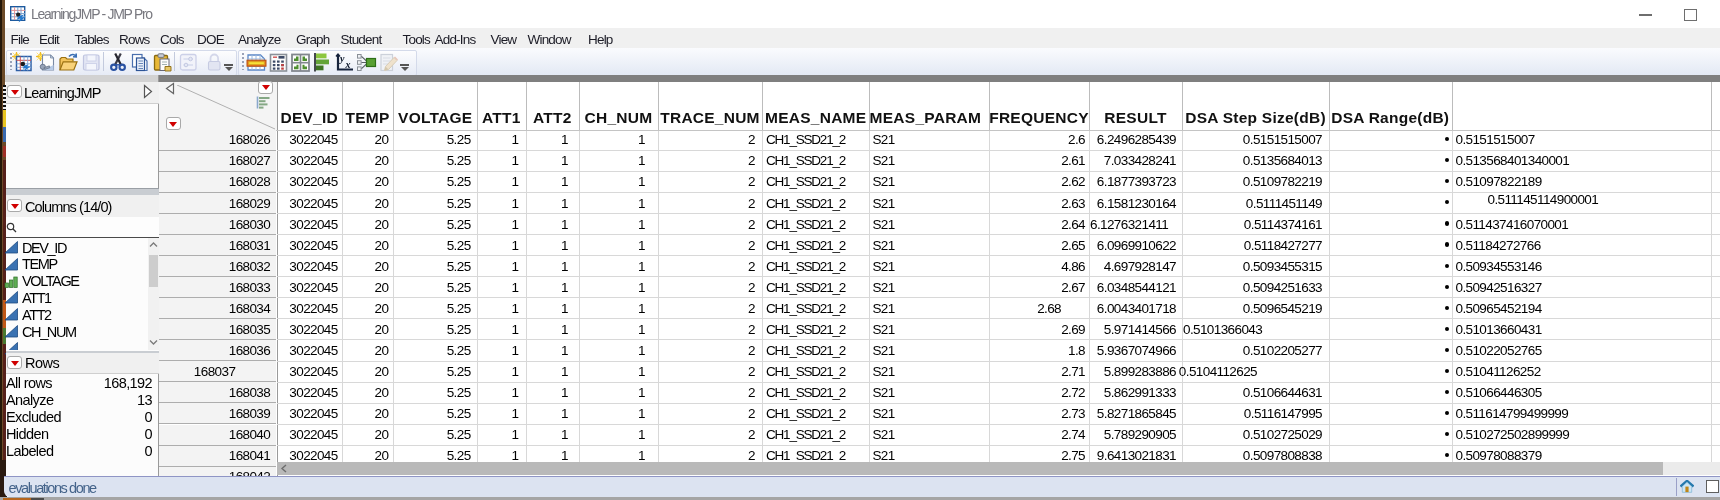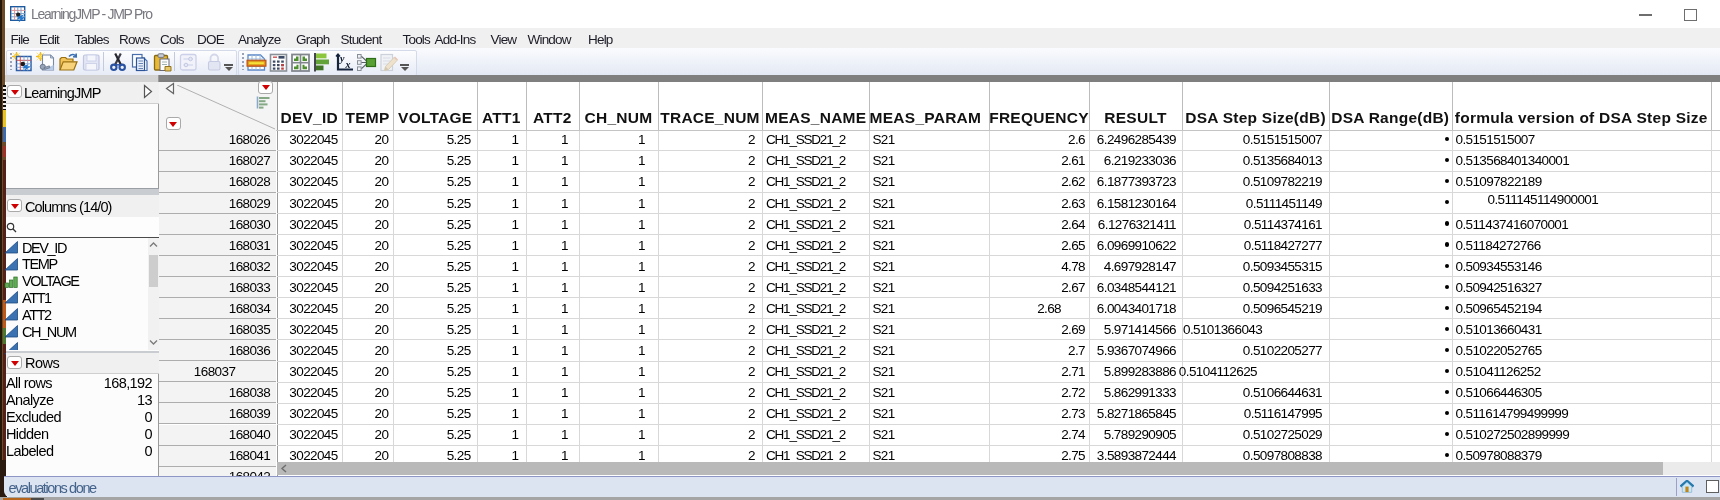--- a/index.html
+++ b/index.html
@@ -304,21 +304,20 @@
 <div class="hdr" style="left:477.1px;width:48.4px;top:109px;">ATT1</div>
 <div class="hdr" style="left:525.5px;width:53.5px;top:109px;">ATT2</div>
 <div class="hdr" style="left:579.0px;width:79.0px;top:109px;">CH_NUM</div>
 <div class="hdr" style="left:658.0px;width:104.0px;top:109px;">TRACE_NUM</div>
 <div class="hdr" style="left:762.0px;width:107.4px;top:109px;">MEAS_NAME</div>
 <div class="hdr" style="left:869.4px;width:112px;top:109px;">MEAS_PARAM</div>
 <div class="hdr" style="left:989.0px;width:100.0px;top:109px;">FREQUENCY</div>
 <div class="hdr" style="left:1089.0px;width:93.0px;top:109px;">RESULT</div>
 <div class="hdr" style="left:1182.0px;width:147.0px;top:109px;">DSA Step Size(dB)</div>
 <div class="hdr" style="left:1329.0px;width:122.5px;top:109px;">DSA Range(dB)</div>
-<div class="hdr" style="left:1451.5px;width:259.5px;top:109px;">formula version of DSA Step Size</div>
 <div class="abs" style="left:276.7px;top:82px;width:1px;height:394px;background:#9a9a9a;"></div>
 <div class="abs" style="left:341.7px;top:82px;width:1px;height:47.5px;background:#bcbcbc;"></div>
 <div class="abs" style="left:393.4px;top:82px;width:1px;height:47.5px;background:#bcbcbc;"></div>
 <div class="abs" style="left:477.1px;top:82px;width:1px;height:47.5px;background:#bcbcbc;"></div>
 <div class="abs" style="left:525.5px;top:82px;width:1px;height:47.5px;background:#bcbcbc;"></div>
 <div class="abs" style="left:579.0px;top:82px;width:1px;height:47.5px;background:#bcbcbc;"></div>
 <div class="abs" style="left:658.0px;top:82px;width:1px;height:47.5px;background:#bcbcbc;"></div>
 <div class="abs" style="left:762.0px;top:82px;width:1px;height:47.5px;background:#bcbcbc;"></div>
 <div class="abs" style="left:869.4px;top:82px;width:1px;height:47.5px;background:#bcbcbc;"></div>
 <div class="abs" style="left:989.0px;top:82px;width:1px;height:47.5px;background:#bcbcbc;"></div>
@@ -365,21 +364,21 @@
 <div class="cell" style="left:277.7px;width:60.0px;top:153.4px;text-align:right;">3022045</div>
 <div class="cell" style="left:342.7px;width:45.7px;top:153.4px;text-align:right;">20</div>
 <div class="cell" style="left:394.4px;width:76.2px;top:153.4px;text-align:right;">5.25</div>
 <div class="cell" style="left:478.1px;width:40.4px;top:153.4px;text-align:right;">1</div>
 <div class="cell" style="left:526.5px;width:41.5px;top:153.4px;text-align:right;">1</div>
 <div class="cell" style="left:580.0px;width:65.0px;top:153.4px;text-align:right;">1</div>
 <div class="cell" style="left:659.0px;width:96.0px;top:153.4px;text-align:right;">2</div>
 <div class="cell" style="left:766.0px;top:153.4px;letter-spacing:-1.2px;">CH1_SSD21_2</div>
 <div class="cell" style="left:872.4px;top:153.4px;">S21</div>
 <div class="cell" style="left:990.0px;width:95.0px;top:153.4px;text-align:right;">2.61</div>
-<div class="cell" style="left:1090.0px;width:86.0px;top:153.4px;text-align:right;">6.219233036</div>
+<div class="cell" style="left:1090.0px;width:86.0px;top:153.4px;text-align:right;">7.033428241</div>
 <div class="cell" style="left:1183.0px;width:139.0px;top:153.4px;text-align:right;">0.5135684013</div>
 <div class="abs" style="left:1445.1px;top:158.2px;width:4.2px;height:4.2px;border-radius:50%;background:#000;"></div>
 <div class="cell" style="left:1455.5px;top:153.4px;">0.513568401340001</div>
 <div class="abs" style="left:159px;top:171.6px;width:117.2px;height:21.07px;background:#f3f3f3;border-bottom:1px solid #adadad;box-sizing:border-box;"></div>
 <div class="cell" style="left:159px;width:111.2px;top:174.4px;text-align:right;">168028</div>
 <div class="rline" style="left:276.7px;top:191.9px;width:1443.3px;"></div>
 <div class="cell" style="left:277.7px;width:60.0px;top:174.4px;text-align:right;">3022045</div>
 <div class="cell" style="left:342.7px;width:45.7px;top:174.4px;text-align:right;">20</div>
 <div class="cell" style="left:394.4px;width:76.2px;top:174.4px;text-align:right;">5.25</div>
 <div class="cell" style="left:478.1px;width:40.4px;top:174.4px;text-align:right;">1</div>
@@ -416,21 +415,21 @@
 <div class="cell" style="left:277.7px;width:60.0px;top:216.6px;text-align:right;">3022045</div>
 <div class="cell" style="left:342.7px;width:45.7px;top:216.6px;text-align:right;">20</div>
 <div class="cell" style="left:394.4px;width:76.2px;top:216.6px;text-align:right;">5.25</div>
 <div class="cell" style="left:478.1px;width:40.4px;top:216.6px;text-align:right;">1</div>
 <div class="cell" style="left:526.5px;width:41.5px;top:216.6px;text-align:right;">1</div>
 <div class="cell" style="left:580.0px;width:65.0px;top:216.6px;text-align:right;">1</div>
 <div class="cell" style="left:659.0px;width:96.0px;top:216.6px;text-align:right;">2</div>
 <div class="cell" style="left:766.0px;top:216.6px;letter-spacing:-1.2px;">CH1_SSD21_2</div>
 <div class="cell" style="left:872.4px;top:216.6px;">S21</div>
 <div class="cell" style="left:990.0px;width:95.0px;top:216.6px;text-align:right;">2.64</div>
-<div class="cell" style="left:1090.0px;width:86.0px;top:216.6px;text-align:right;">6.1276321411</div>
+<div class="cell" style="left:1090.0px;width:86.0px;top:216.6px;text-align:left;">6.1276321411</div>
 <div class="cell" style="left:1183.0px;width:139.0px;top:216.6px;text-align:right;">0.5114374161</div>
 <div class="abs" style="left:1445.1px;top:221.4px;width:4.2px;height:4.2px;border-radius:50%;background:#000;"></div>
 <div class="cell" style="left:1455.5px;top:216.6px;">0.511437416070001</div>
 <div class="abs" style="left:159px;top:234.8px;width:117.2px;height:21.07px;background:#f3f3f3;border-bottom:1px solid #adadad;box-sizing:border-box;"></div>
 <div class="cell" style="left:159px;width:111.2px;top:237.7px;text-align:right;">168031</div>
 <div class="rline" style="left:276.7px;top:255.1px;width:1443.3px;"></div>
 <div class="cell" style="left:277.7px;width:60.0px;top:237.7px;text-align:right;">3022045</div>
 <div class="cell" style="left:342.7px;width:45.7px;top:237.7px;text-align:right;">20</div>
 <div class="cell" style="left:394.4px;width:76.2px;top:237.7px;text-align:right;">5.25</div>
 <div class="cell" style="left:478.1px;width:40.4px;top:237.7px;text-align:right;">1</div>
@@ -449,21 +448,21 @@
 <div class="rline" style="left:276.7px;top:276.2px;width:1443.3px;"></div>
 <div class="cell" style="left:277.7px;width:60.0px;top:258.7px;text-align:right;">3022045</div>
 <div class="cell" style="left:342.7px;width:45.7px;top:258.7px;text-align:right;">20</div>
 <div class="cell" style="left:394.4px;width:76.2px;top:258.7px;text-align:right;">5.25</div>
 <div class="cell" style="left:478.1px;width:40.4px;top:258.7px;text-align:right;">1</div>
 <div class="cell" style="left:526.5px;width:41.5px;top:258.7px;text-align:right;">1</div>
 <div class="cell" style="left:580.0px;width:65.0px;top:258.7px;text-align:right;">1</div>
 <div class="cell" style="left:659.0px;width:96.0px;top:258.7px;text-align:right;">2</div>
 <div class="cell" style="left:766.0px;top:258.7px;letter-spacing:-1.2px;">CH1_SSD21_2</div>
 <div class="cell" style="left:872.4px;top:258.7px;">S21</div>
-<div class="cell" style="left:990.0px;width:95.0px;top:258.7px;text-align:right;">4.78</div>
+<div class="cell" style="left:990.0px;width:95.0px;top:258.7px;text-align:right;">4.86</div>
 <div class="cell" style="left:1090.0px;width:86.0px;top:258.7px;text-align:right;">4.697928147</div>
 <div class="cell" style="left:1183.0px;width:139.0px;top:258.7px;text-align:right;">0.5093455315</div>
 <div class="abs" style="left:1445.1px;top:263.5px;width:4.2px;height:4.2px;border-radius:50%;background:#000;"></div>
 <div class="cell" style="left:1455.5px;top:258.7px;">0.50934553146</div>
 <div class="abs" style="left:159px;top:277.0px;width:117.2px;height:21.07px;background:#f3f3f3;border-bottom:1px solid #adadad;box-sizing:border-box;"></div>
 <div class="cell" style="left:159px;width:111.2px;top:279.8px;text-align:right;">168033</div>
 <div class="rline" style="left:276.7px;top:297.3px;width:1443.3px;"></div>
 <div class="cell" style="left:277.7px;width:60.0px;top:279.8px;text-align:right;">3022045</div>
 <div class="cell" style="left:342.7px;width:45.7px;top:279.8px;text-align:right;">20</div>
 <div class="cell" style="left:394.4px;width:76.2px;top:279.8px;text-align:right;">5.25</div>
@@ -517,21 +516,21 @@
 <div class="rline" style="left:276.7px;top:360.5px;width:1443.3px;"></div>
 <div class="cell" style="left:277.7px;width:60.0px;top:343.0px;text-align:right;">3022045</div>
 <div class="cell" style="left:342.7px;width:45.7px;top:343.0px;text-align:right;">20</div>
 <div class="cell" style="left:394.4px;width:76.2px;top:343.0px;text-align:right;">5.25</div>
 <div class="cell" style="left:478.1px;width:40.4px;top:343.0px;text-align:right;">1</div>
 <div class="cell" style="left:526.5px;width:41.5px;top:343.0px;text-align:right;">1</div>
 <div class="cell" style="left:580.0px;width:65.0px;top:343.0px;text-align:right;">1</div>
 <div class="cell" style="left:659.0px;width:96.0px;top:343.0px;text-align:right;">2</div>
 <div class="cell" style="left:766.0px;top:343.0px;letter-spacing:-1.2px;">CH1_SSD21_2</div>
 <div class="cell" style="left:872.4px;top:343.0px;">S21</div>
-<div class="cell" style="left:990.0px;width:95.0px;top:343.0px;text-align:right;">2.7</div>
+<div class="cell" style="left:990.0px;width:95.0px;top:343.0px;text-align:right;">1.8</div>
 <div class="cell" style="left:1090.0px;width:86.0px;top:343.0px;text-align:right;">5.9367074966</div>
 <div class="cell" style="left:1183.0px;width:139.0px;top:343.0px;text-align:right;">0.5102205277</div>
 <div class="abs" style="left:1445.1px;top:347.8px;width:4.2px;height:4.2px;border-radius:50%;background:#000;"></div>
 <div class="cell" style="left:1455.5px;top:343.0px;">0.51022052765</div>
 <div class="abs" style="left:159px;top:361.3px;width:117.2px;height:21.07px;background:#f3f3f3;border-bottom:1px solid #adadad;box-sizing:border-box;"></div>
 <div class="cell" style="left:159px;width:111.2px;top:364.1px;text-align:center;">168037</div>
 <div class="rline" style="left:276.7px;top:381.5px;width:1443.3px;"></div>
 <div class="cell" style="left:277.7px;width:60.0px;top:364.1px;text-align:right;">3022045</div>
 <div class="cell" style="left:342.7px;width:45.7px;top:364.1px;text-align:right;">20</div>
 <div class="cell" style="left:394.4px;width:76.2px;top:364.1px;text-align:right;">5.25</div>
@@ -603,21 +602,21 @@
 <div class="cell" style="left:277.7px;width:60.0px;top:448.4px;text-align:right;">3022045</div>
 <div class="cell" style="left:342.7px;width:45.7px;top:448.4px;text-align:right;">20</div>
 <div class="cell" style="left:394.4px;width:76.2px;top:448.4px;text-align:right;">5.25</div>
 <div class="cell" style="left:478.1px;width:40.4px;top:448.4px;text-align:right;">1</div>
 <div class="cell" style="left:526.5px;width:41.5px;top:448.4px;text-align:right;">1</div>
 <div class="cell" style="left:580.0px;width:65.0px;top:448.4px;text-align:right;">1</div>
 <div class="cell" style="left:659.0px;width:96.0px;top:448.4px;text-align:right;">2</div>
 <div class="cell" style="left:766.0px;top:448.4px;letter-spacing:-1.2px;">CH1_SSD21_2</div>
 <div class="cell" style="left:872.4px;top:448.4px;">S21</div>
 <div class="cell" style="left:990.0px;width:95.0px;top:448.4px;text-align:right;">2.75</div>
-<div class="cell" style="left:1090.0px;width:86.0px;top:448.4px;text-align:right;">3.5893872444</div>
+<div class="cell" style="left:1090.0px;width:86.0px;top:448.4px;text-align:right;">9.6413021831</div>
 <div class="cell" style="left:1183.0px;width:139.0px;top:448.4px;text-align:right;">0.5097808838</div>
 <div class="abs" style="left:1445.1px;top:453.2px;width:4.2px;height:4.2px;border-radius:50%;background:#000;"></div>
 <div class="cell" style="left:1455.5px;top:448.4px;">0.50978088379</div>
 <div class="abs" style="left:159px;top:466.6px;width:117.2px;height:9.4px;background:#f3f3f3;"></div>
 <div class="cell" style="left:159px;width:111.2px;top:469.4px;text-align:right;">168042</div>
 <div class="abs" style="left:276.7px;top:462px;width:1443.3px;height:12.5px;background:#ebebeb;"></div>
 <div class="abs" style="left:276.7px;top:462px;width:1386.3px;height:12.5px;background:#b9b9b9;"></div>
 <svg class="abs" style="left:280px;top:464px;" width="8" height="9" viewBox="0 0 8 9">
       <path d="M6 1 L2 4.5 L6 8" fill="none" stroke="#6e6e6e" stroke-width="1.4"></path>
     </svg>

